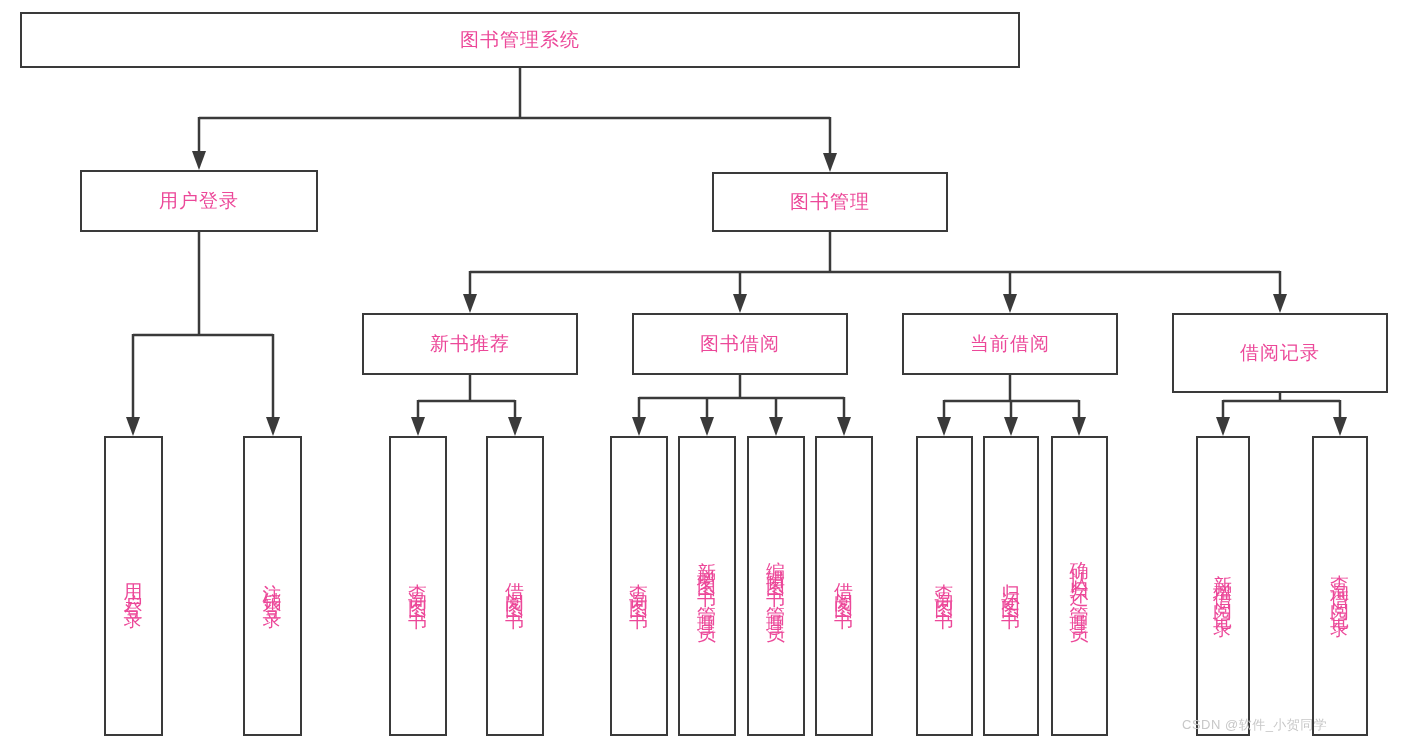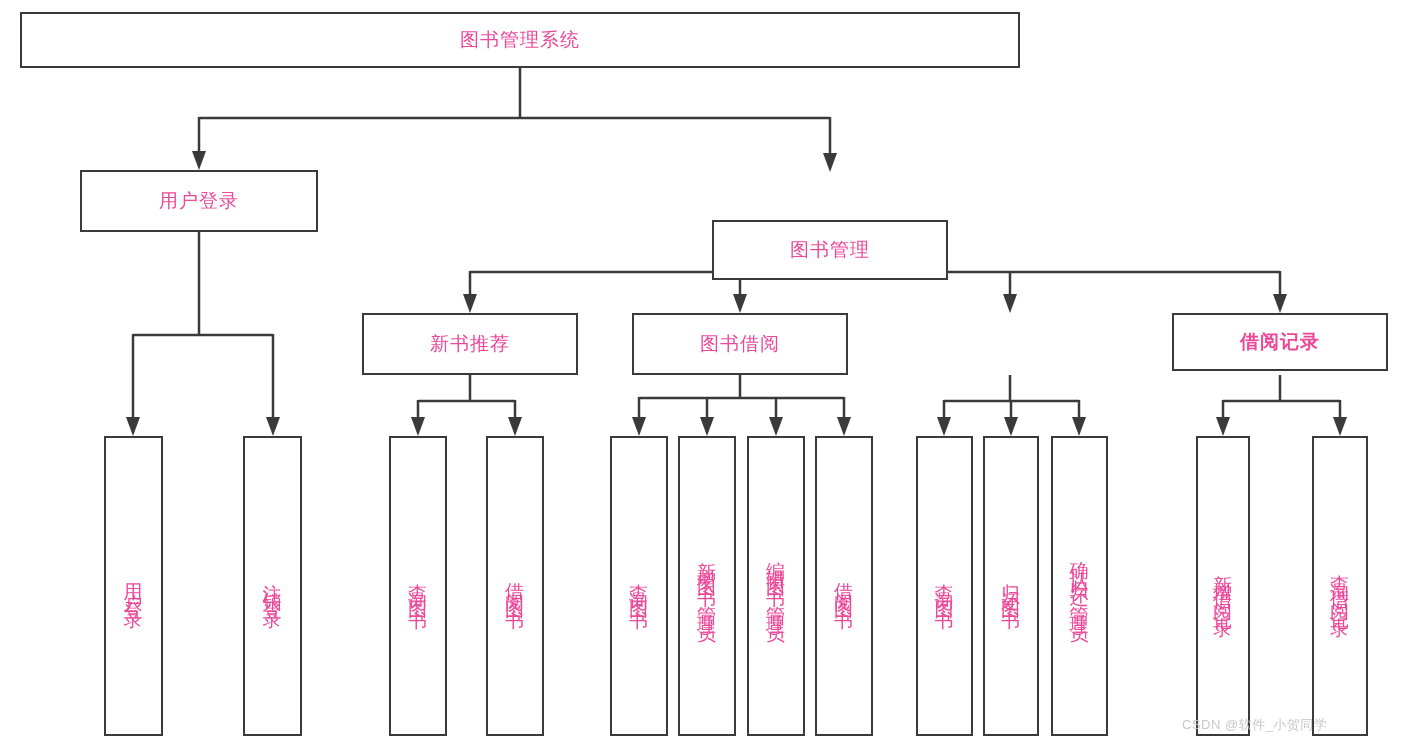--- a/index.html
+++ b/index.html
@@ -139,31 +139,34 @@
     </g>
   </svg>
 
   <div class="box" style="left:20px; top:12px; width:1000px; height:56px;">
     <span class="hlabel">图书管理系统</span>
   </div>
 
   <div class="box" style="left:80px; top:170px; width:238px; height:62px;">
     <span class="hlabel">用户登录</span>
   </div>
-  <div class="box" style="left:712px; top:172px; width:236px; height:60px;margin-top:48px;">
+  <div class="box" style="left:712px; top:172px; width:236px; height:60px;">
     <span class="hlabel">图书管理</span>
   </div>
 
   <div class="box" style="left:362px; top:313px; width:216px; height:62px;">
     <span class="hlabel">新书推荐</span>
   </div>
   <div class="box" style="left:632px; top:313px; width:216px; height:62px;">
     <span class="hlabel">图书借阅</span>
   </div>
-  <div class="box" style="left:1172px; top:313px; width:216px; height:58px;font-weight:bold;">
+  <div class="box" style="left:902px; top:313px; width:216px; height:62px;">
+    <span class="hlabel">当前借阅</span>
+  </div>
+  <div class="box" style="left:1172px; top:313px; width:216px; height:80px;">
     <span class="hlabel">借阅记录</span>
   </div>
 
   <div class="box" style="left:104px; top:436px; width:59px; height:300px;">
     <span class="vtext">用户登录</span>
   </div>
   <div class="box" style="left:243px; top:436px; width:59px; height:300px;">
     <span class="vtext">注销登录</span>
   </div>
 

